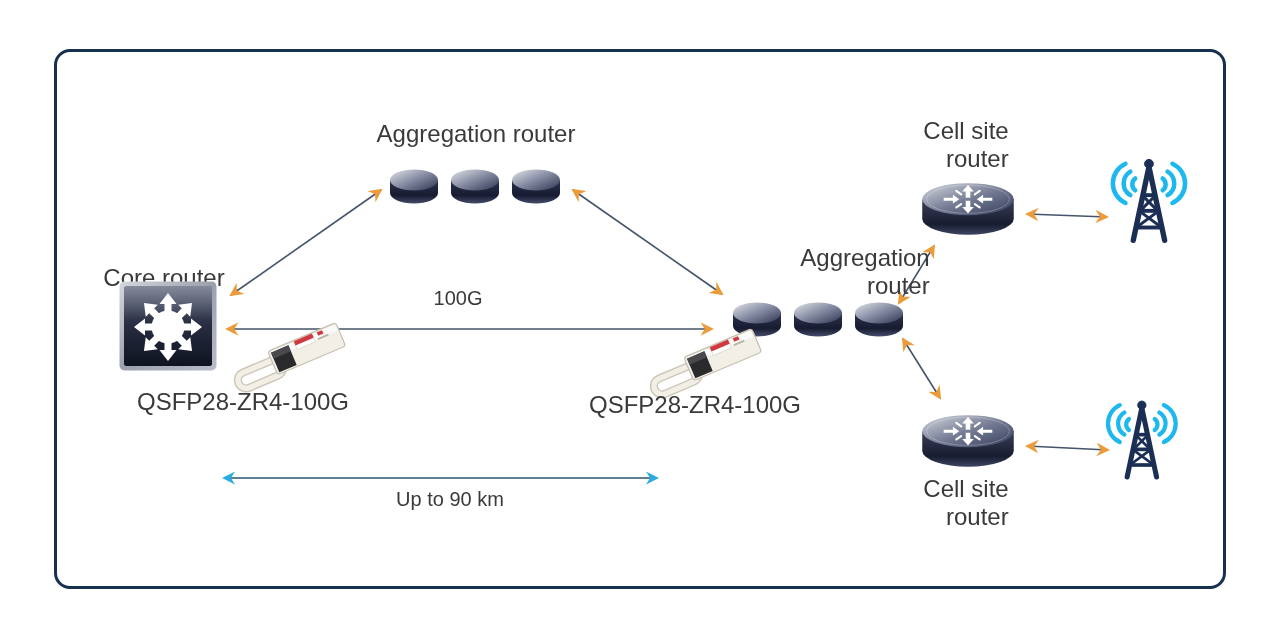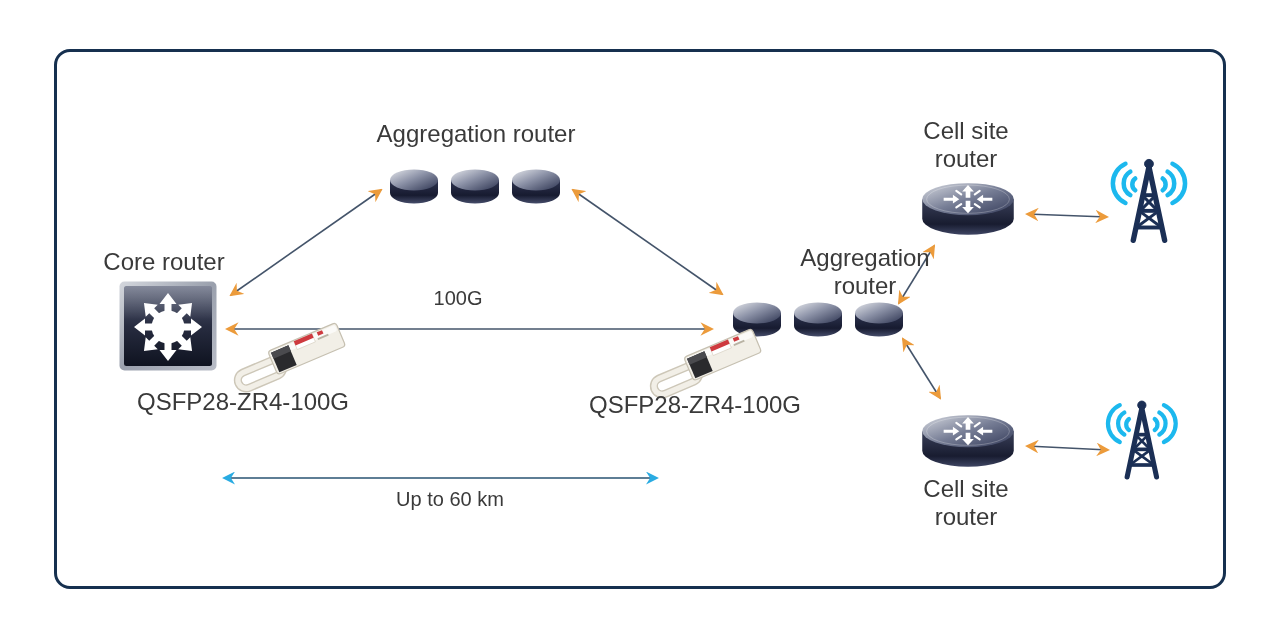--- a/index.html
+++ b/index.html
@@ -5,21 +5,21 @@
   html,body{margin:0;padding:0;background:#fff;}
   #canvas{
     position:relative;width:1280px;height:640px;background:#ffffff;overflow:hidden;
     font-family:"Liberation Sans","DejaVu Sans",sans-serif;color:#3a3a3a;
   }
   .frame{
     position:absolute;left:54px;top:49px;width:1166px;height:534px;
     border:3px solid #16304f;border-radius:16px;
   }
   .connectors{position:absolute;left:0;top:0;pointer-events:none;}
-  .label{position:absolute;transform:translateX(-50%);text-align:center;white-space:nowrap;line-height:1.18;}
+  .label{position:absolute;transform:translateX(-50%);text-align:right;white-space:nowrap;line-height:1.18;}
   .lbl24{font-size:24px;}
   .lbl26{font-size:20px;}
   .node{position:absolute;}
   .disk-row{position:absolute;display:flex;gap:9px;}
   .qsfp{position:absolute;transform:rotate(-23deg) scale(0.82);transform-origin:50% 50%;}
 </style>
 </head>
 <body>
 
 <div id="canvas">
@@ -77,21 +77,21 @@
     <line x1="231" y1="295" x2="381" y2="190" stroke="#44546A" stroke-width="1.6" marker-start="url(#aO)" marker-end="url(#aO)"></line>
     <line x1="227" y1="329" x2="712" y2="329" stroke="#44546A" stroke-width="1.6" marker-start="url(#aO)" marker-end="url(#aO)"></line>
     <line x1="573" y1="190" x2="722" y2="294" stroke="#44546A" stroke-width="1.6" marker-start="url(#aO)" marker-end="url(#aO)"></line>
     <line x1="899" y1="303" x2="934" y2="246" stroke="#44546A" stroke-width="1.6" marker-start="url(#aO)" marker-end="url(#aO)"></line>
     <line x1="903" y1="339" x2="940" y2="398" stroke="#44546A" stroke-width="1.6" marker-start="url(#aO)" marker-end="url(#aO)"></line>
     <line x1="1027" y1="214" x2="1107" y2="217" stroke="#44546A" stroke-width="1.6" marker-start="url(#aO)" marker-end="url(#aO)"></line>
     <line x1="1027" y1="446" x2="1108" y2="450" stroke="#44546A" stroke-width="1.6" marker-start="url(#aO)" marker-end="url(#aO)"></line>
     <line x1="224" y1="478" x2="657" y2="478" stroke="#5E7E95" stroke-width="2" marker-start="url(#aC)" marker-end="url(#aC)"></line>
   </svg>
 
-  <div class="label lbl24" style="left:164px;top:248px;">Core router</div>
+  <div class="label lbl24" style="left:164px;top:264px;">Core router</div>
   <div class="node" style="left:119px;top:281px;">
     <svg width="98" height="90" viewBox="0 0 98 90">
       <rect x="0.5" y="0.5" width="97" height="89" rx="5" fill="url(#gCoreBevel)"></rect>
       <rect x="5" y="5" width="88" height="80" rx="2.5" fill="url(#gCoreFace)"></rect>
       <rect x="5" y="5" width="88" height="34" rx="2.5" fill="url(#gGloss)"></rect>
       <circle cx="49" cy="46" r="16.5" fill="#ffffff"></circle>
       <g fill="#ffffff">
         <g id="coreArrow">
             <polygon points="49,12 40.5,23 45.5,23 45.5,32 52.5,32 52.5,23 57.5,23"></polygon>
           </g>
@@ -264,15 +264,15 @@
       <polygon points="57,22 80,22 80,30 57,30" fill="#4a4a4e"></polygon>
       <rect x="88" y="20" width="24" height="11" fill="#ffffff" stroke="#d8d2c4" stroke-width="0.8"></rect>
       <rect x="88" y="20" width="24" height="5.5" fill="#ce3a3f"></rect>
       <rect x="118" y="21" width="7" height="4.5" fill="#ce3a3f"></rect>
       <rect x="116" y="28" width="14" height="2.2" fill="#b9b3a4"></rect>
     </svg>
   </div>
   <div class="label lbl24" style="left:695px;top:391px;">QSFP28-ZR4-100G</div>
 
   <div class="label lbl26" style="left:458px;top:287px;">100G</div>
-  <div class="label lbl26" style="left:450px;top:488px;">Up to 60 km</div>
+  <div class="label lbl26" style="left:450px;top:488px;">Up to 90 km</div>
 
 </div>
 
 </body></html>

